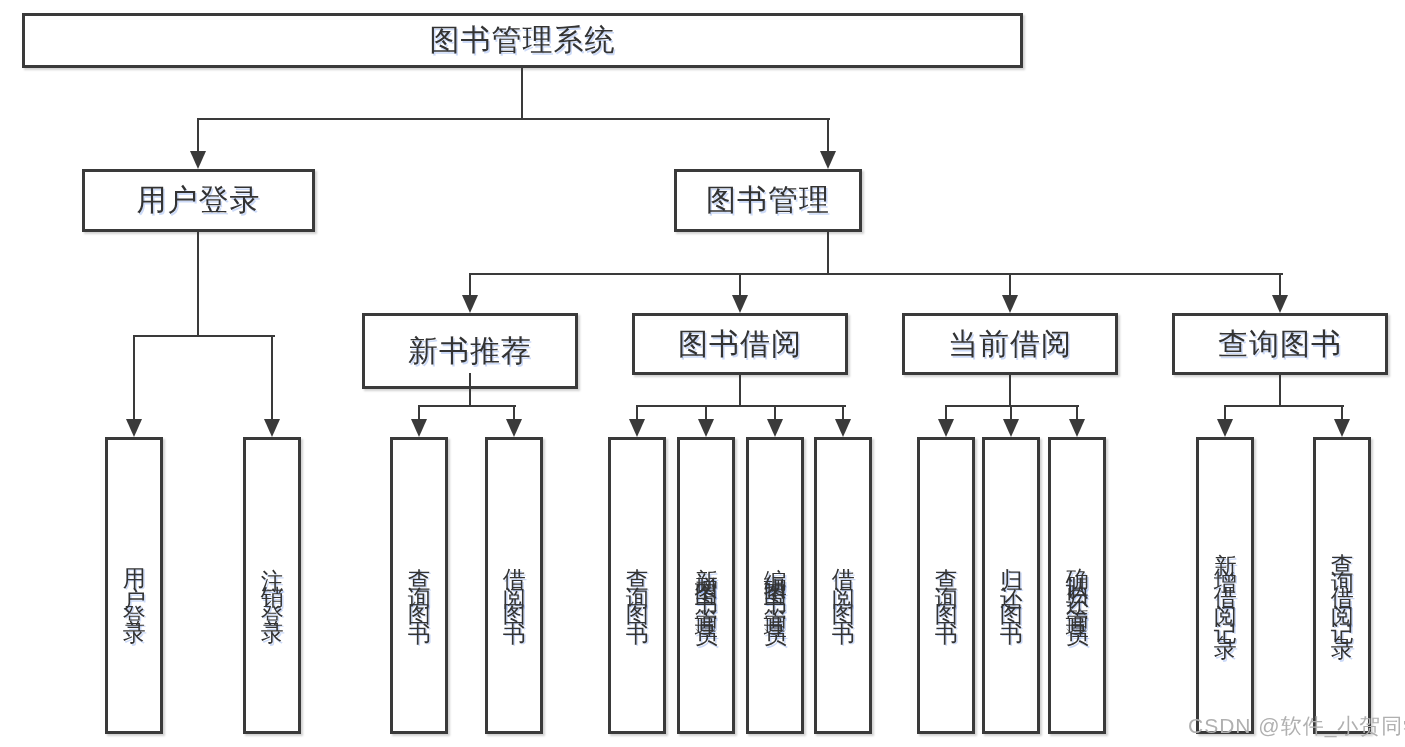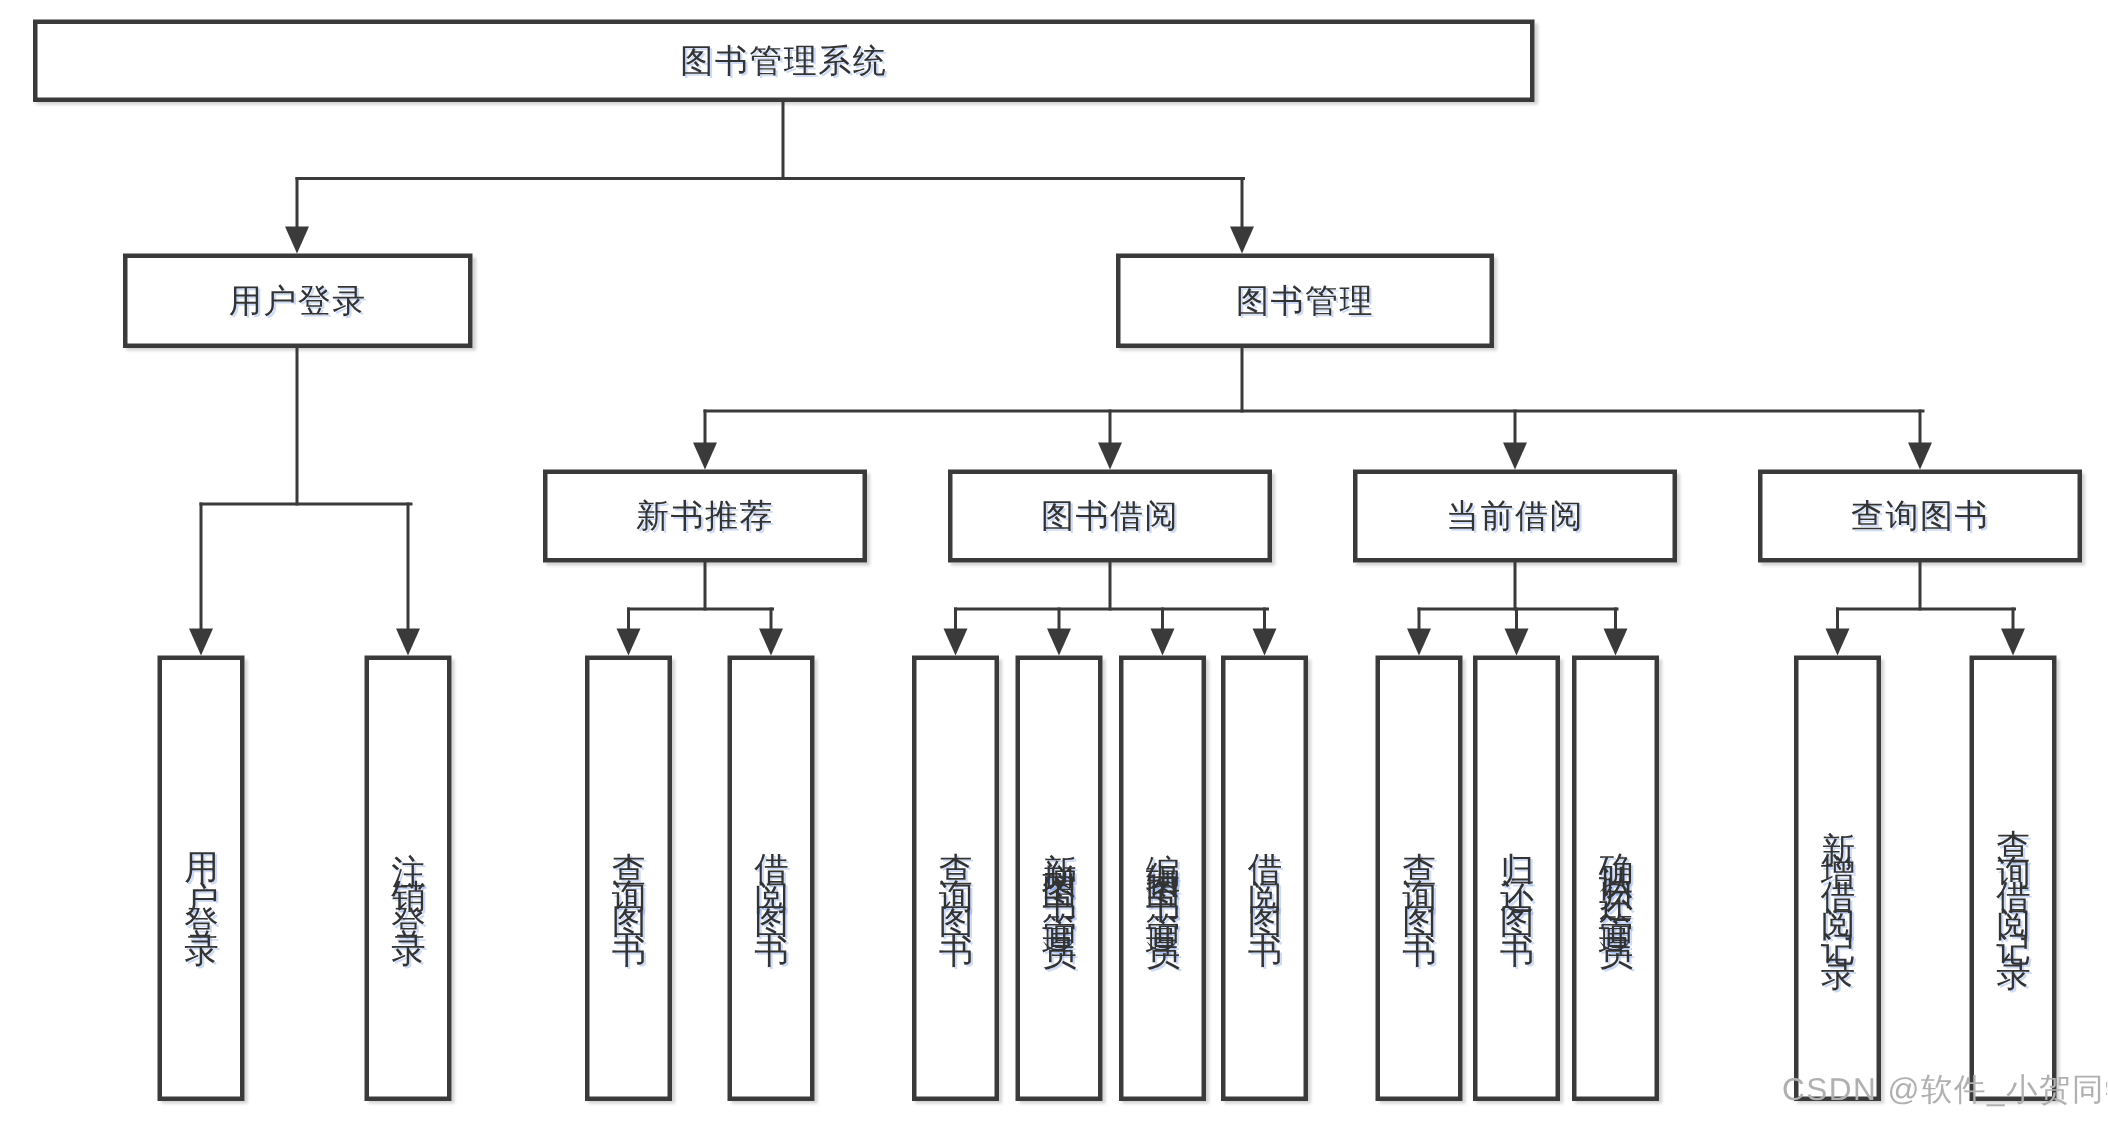--- a/index.html
+++ b/index.html
@@ -7,21 +7,21 @@
   #canvas{
     position:relative;width:1405px;height:747px;background:#ffffff;overflow:hidden;
   }
   
   .node{
     position:absolute;box-sizing:border-box;background:#ffffff;
     border:3px solid #3a3a3a;display:flex;align-items:center;justify-content:center;
     box-shadow:2px 2px 2px rgba(0,0,0,0.18);
   }
   .node .lbl{
-    font-size:22px;color:#333333;letter-spacing:1px;white-space:nowrap;
+    font-size:30px;color:#333333;letter-spacing:1px;white-space:nowrap;
     text-shadow:1.5px 1.5px 0 rgba(110,150,235,0.35);
   }
   .node.vert .lbl{
     writing-mode:vertical-rl;text-orientation:mixed;
     font-size:23px;white-space:normal;line-height:1.2;
   }
   .v4 .lbl{letter-spacing:18px;}
   .v6 .lbl{letter-spacing:17px;}
   .v9 .lbl{letter-spacing:8px;}
   
@@ -48,25 +48,25 @@
 
 <div id="canvas">
 
   <div class="node horiz" style="left:22px;top:13px;width:1001px;height:55px">
     <span class="lbl">图书管理系统</span>
   </div>
 
   <div class="node horiz" style="left:82px;top:169px;width:233px;height:63px">
     <span class="lbl">用户登录</span>
   </div>
-  <div class="node horiz" style="left:744px;top:169px;width:252px;height:63px">
+  <div class="node horiz" style="left:674px;top:169px;width:188px;height:63px">
     <span class="lbl">图书管理</span>
   </div>
 
-  <div class="node horiz" style="left:362px;top:313px;width:216px;height:62px">
+  <div class="node horiz" style="left:362px;top:313px;width:216px;height:76px">
     <span class="lbl">新书推荐</span>
   </div>
   <div class="node horiz" style="left:902px;top:313px;width:216px;height:62px">
     <span class="lbl">当前借阅</span>
   </div>
   <div class="node horiz" style="left:632px;top:313px;width:216px;height:62px">
     <span class="lbl">图书借阅</span>
   </div>
   <div class="node horiz" style="left:1172px;top:313px;width:216px;height:62px">
     <span class="lbl">查询图书</span>

